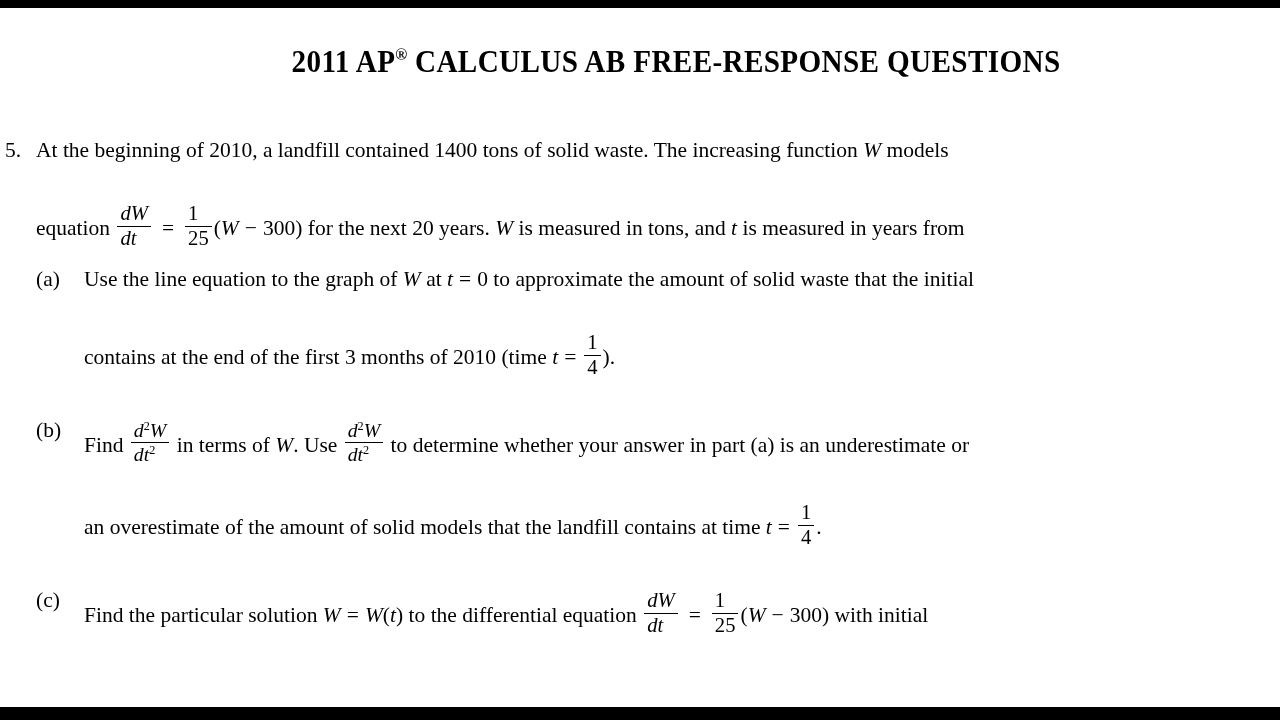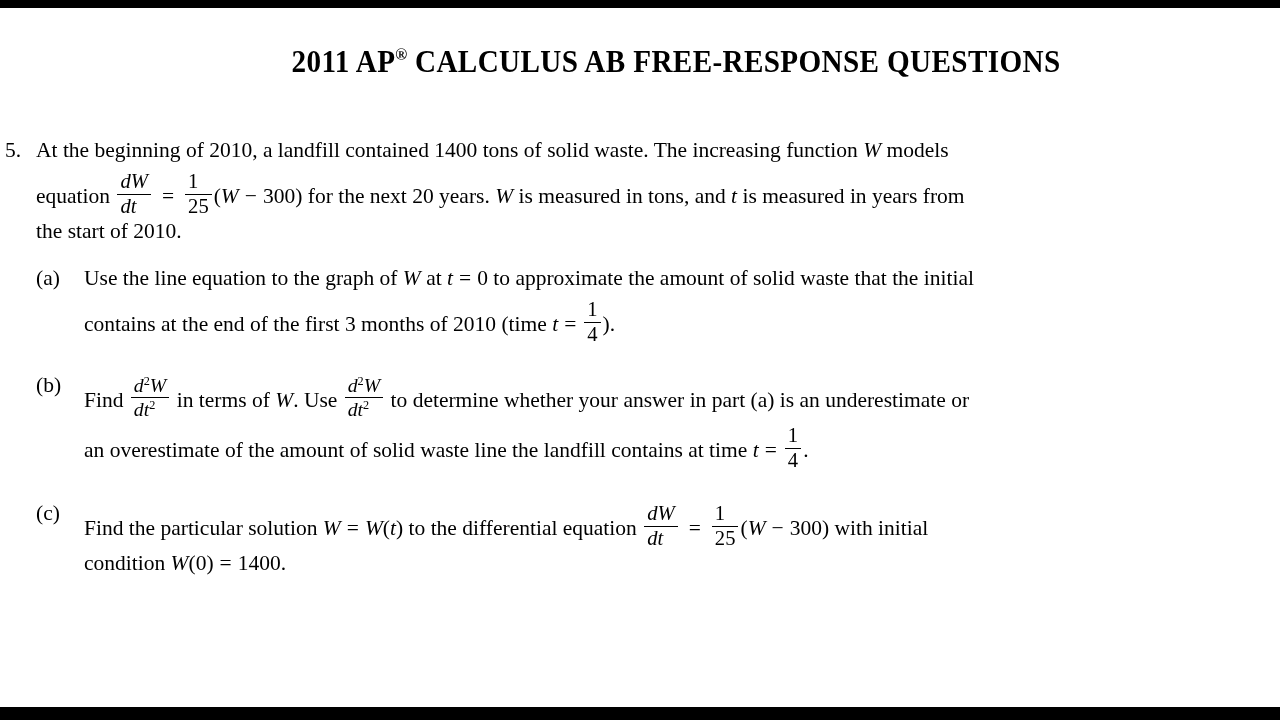--- a/index.html
+++ b/index.html
@@ -76,21 +76,21 @@
     top: 0;
     width: 26px;
     text-align: left;
   }
 
   .tline {
     white-space: nowrap;
     height: 31px;
     display: block;
   }
-  .tline.tall { height: 50px; }
+  .tline.tall { height: 50px; margin-top: 32px; }
 
   
   .part {
     position: relative;
     padding-left: 84px;
     padding-right: 16px;
   }
   .part-label {
     position: absolute;
     left: 36px;
@@ -148,41 +148,39 @@
   <div class="question">
 
     <div class="q-stem">
       <span class="q-number">5.</span>
 
       <span class="tline"><span>At the beginning of 2010, a landfill contained 1400 tons of solid waste. The increasing function </span><span class="mi">W</span><span> models</span></span>
 
 
       <span class="tline tall"><span>equation </span><span class="frac"><span class="num mi">dW</span><span class="den mi">dt</span></span><span class="eqsp"></span><span class="mo">=</span><span class="eqsp"></span><span class="frac"><span class="num mn">1</span><span class="den mn">25</span></span><span class="mo">(</span><span class="mi">W</span><span class="sp"></span><span class="mo">−</span><span class="sp"></span><span class="mn">300</span><span class="mo">)</span><span> for the next 20 years. </span><span class="mi">W</span><span> is measured in tons, and </span><span class="mi">t</span><span> is measured in years from</span></span>
 
-      <span class="tline">the start of 2010.</span>
     </div>
 
     <div class="part" style="margin-top:16px;">
       <span class="part-label">(a)</span>
 
       <span class="tline"><span>Use the line equation to the graph of </span><span class="mi">W</span><span> at </span><span class="mi">t</span><span class="sp"></span><span class="mo">=</span><span class="sp"></span><span class="mn">0</span><span> to approximate the amount of solid waste that the initial</span></span>
 
       <span class="tline tall" style="height:56px;"><span>contains at the end of the first 3 months of 2010 (time </span><span class="mi">t</span><span class="sp"></span><span class="mo">=</span><span class="sp"></span><span class="frac"><span class="num mn">1</span><span class="den mn">4</span></span><span>).</span></span>
     </div>
 
     <div class="part" style="margin-top:20px;">
       <span class="part-label">(b)</span>
 
       <span class="tline tall"><span>Find </span><span class="frac small"><span class="num"><span class="mi">d</span><span class="sup2">2</span><span class="mi">W</span></span><span class="den"><span class="mi">dt</span><span class="sup2">2</span></span></span><span> in terms of </span><span class="mi">W</span><span>. Use </span><span class="frac small"><span class="num"><span class="mi">d</span><span class="sup2">2</span><span class="mi">W</span></span><span class="den"><span class="mi">dt</span><span class="sup2">2</span></span></span><span> to determine whether your answer in part (a) is an underestimate or</span></span>
 
-      <span class="tline tall" style="height:56px;"><span>an overestimate of the amount of solid waste line the landfill contains at time </span><span class="mi">t</span><span class="sp"></span><span class="mo">=</span><span class="sp"></span><span class="frac"><span class="num mn">1</span><span class="den mn">4</span></span><span>.</span></span>
+      <span class="tline tall" style="height:56px;"><span>an overestimate of the amount of solid models that the landfill contains at time </span><span class="mi">t</span><span class="sp"></span><span class="mo">=</span><span class="sp"></span><span class="frac"><span class="num mn">1</span><span class="den mn">4</span></span><span>.</span></span>
     </div>
 
     <div class="part" style="margin-top:22px;">
       <span class="part-label">(c)</span>
 
       <span class="tline tall"><span>Find the particular solution </span><span class="mi">W</span><span class="sp"></span><span class="mo">=</span><span class="sp"></span><span class="mi">W</span><span class="mo">(</span><span class="mi">t</span><span class="mo">)</span><span> to the differential equation </span><span class="frac"><span class="num mi">dW</span><span class="den mi">dt</span></span><span class="eqsp"></span><span class="mo">=</span><span class="eqsp"></span><span class="frac"><span class="num mn">1</span><span class="den mn">25</span></span><span class="mo">(</span><span class="mi">W</span><span class="sp"></span><span class="mo">−</span><span class="sp"></span><span class="mn">300</span><span class="mo">)</span><span> with initial</span></span>
 
-      <span class="tline" style="height:40px;"><span>condition </span><span class="mi">W</span><span class="mo">(</span><span class="mn">0</span><span class="mo">)</span><span class="sp"></span><span class="mo">=</span><span class="sp"></span><span class="mn">1400</span><span>.</span></span>
     </div>
 
   </div>
 </div>
 
 </body></html>

